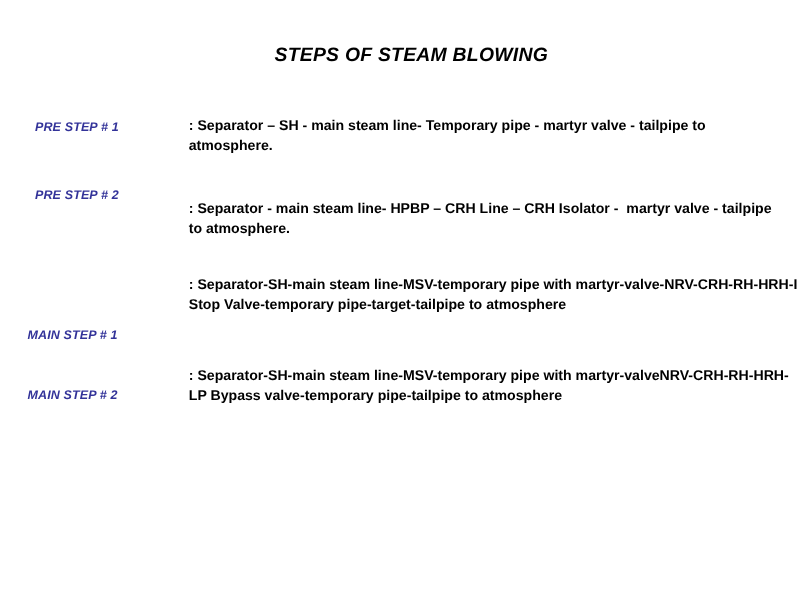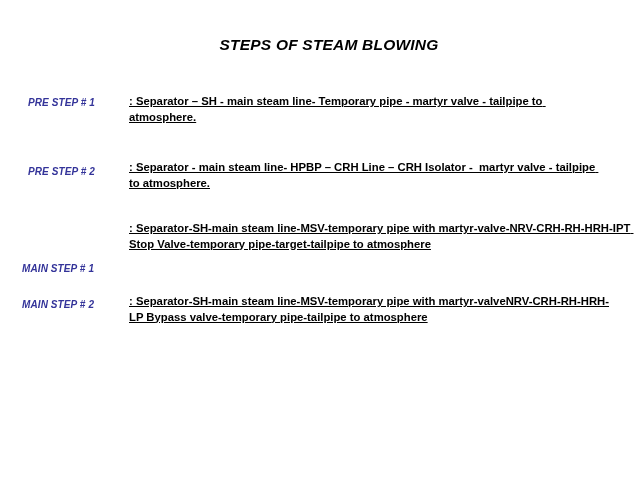--- a/index.html
+++ b/index.html
@@ -44,49 +44,48 @@
     font-family: "Liberation Sans", sans-serif;
     font-size: 10px;
     font-weight: bold;
     font-style: italic;
     color: #333399;
     white-space: nowrap;
     letter-spacing: 0.1px;
   }
   .step-text {
     position: absolute;
-    left: 129px;
+    left: 151px;
     font-family: "Liberation Sans", sans-serif;
     font-size: 11.3px;
     font-weight: bold;
     color: #000000;
     line-height: 15.5px;
     white-space: pre-wrap;
     word-break: normal;
-    text-decoration: underline;
   }
 
   
   #row-pre-1 { top: 94px; }
   #row-pre-1 .step-label { left: 28px; top: 3px; }
   #row-pre-1 .step-text  { top: 0px; width: 468px; }
 
   
   #row-pre-2 { top: 151px; }
-  #row-pre-2 .step-label { left: 28px; top: 15px; }
+  #row-pre-2 .step-label { left: 28px; top: 0px; }
   #row-pre-2 .step-text  { top: 9px; width: 480px; }
 
   
   #row-main-1 { top: 221px; }
   #row-main-1 .step-label { left: 22px; top: 1px; margin-top: 41px; }
   #row-main-1 .step-text  { top: 0px; width: 505px; }
 
   
   #row-main-2 { top: 294px; }
-  #row-main-2 .step-label { left: 22px; top: 5px; }
+  #row-main-2 .step-label { left: 22px; top: 17px; }
   #row-main-2 .step-text  { top: 0px; width: 480px; }
 </style>
 </head>
 <body>
 
 <div class="slide">
 
   <div class="slide-title">STEPS OF STEAM BLOWING</div>
 
   <div class="step-row" id="row-pre-1">

